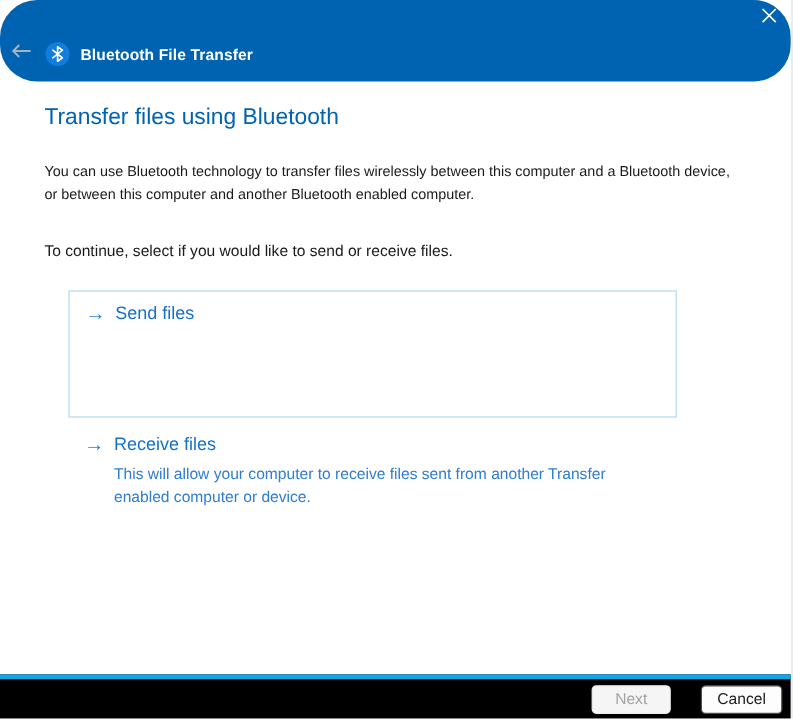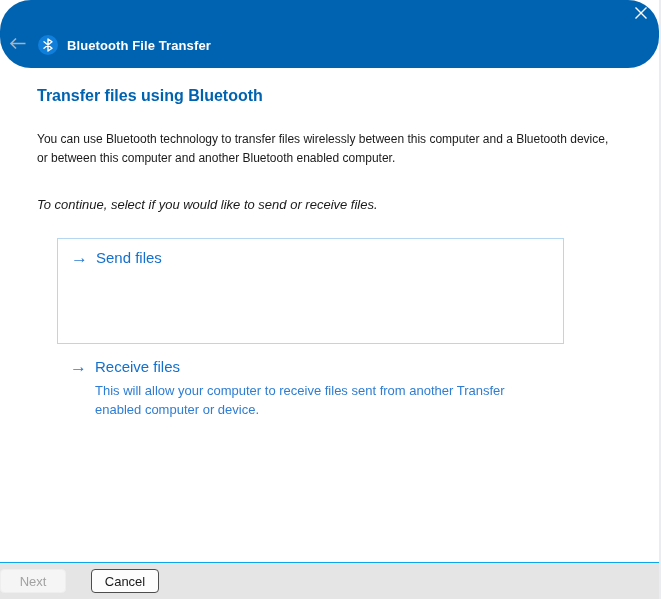--- a/index.html
+++ b/index.html
@@ -54,37 +54,36 @@
     font-size: 13px;
     font-weight: 700;
     letter-spacing: 0.1px;
   }
 
   
   .content { position: absolute; top: 68px; left: 0; right: 0; padding: 0 37px; }
 
   .page-heading {
     margin-top: 19px;
-    font-size: 16px;
-    font-weight: 700;
+    font-size: 19px;
+    font-weight: 400;
     color: #0063b1;
   }
   .intro-text {
     margin-top: 25px;
     width: 578px;
     font-size: 12px;
     line-height: 19px;
     color: #1a1a1a;
   }
   .prompt-text {
     margin-top: 27px;
     font-size: 13px;
     line-height: 19px;
     color: #1a1a1a;
-    font-style: italic;
   }
 
   .option { cursor: pointer; }
   .option-box {
     margin-top: 24px;
     margin-left: 20px;
     width: 507px;
     height: 106px;
     border: 1px solid #b5d7f0;
     background: #ffffff;
@@ -117,24 +116,25 @@
     font-size: 13px;
     line-height: 19px;
     color: #2e7dd2;
   }
 
   
   .footer {
     position: absolute;
     left: 0; right: 0; bottom: 0;
     height: 37px;
-    background: #e5e5e5;
-    border-top: 1px solid #0ea5e9;
-    display: flex;
-    align-items: center;
+    background: #000000;
+    border-top: 4px solid #0ea5e9;
+    display: flex;
+    align-items: center;
+    justify-content: flex-end;
   }
   .btn {
     height: 24px;
     font-family: "Liberation Sans", sans-serif;
     font-size: 13px;
     border-radius: 4px;
     display: flex;
     align-items: center;
     justify-content: center;
   }

